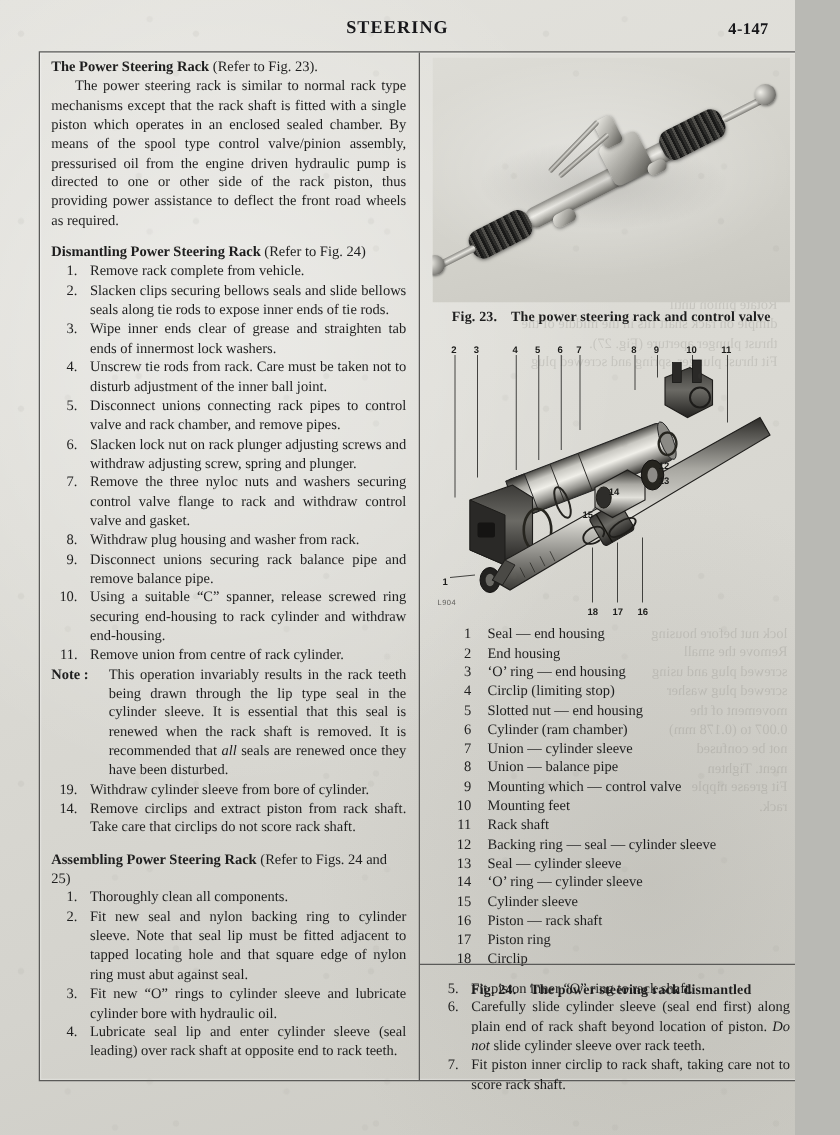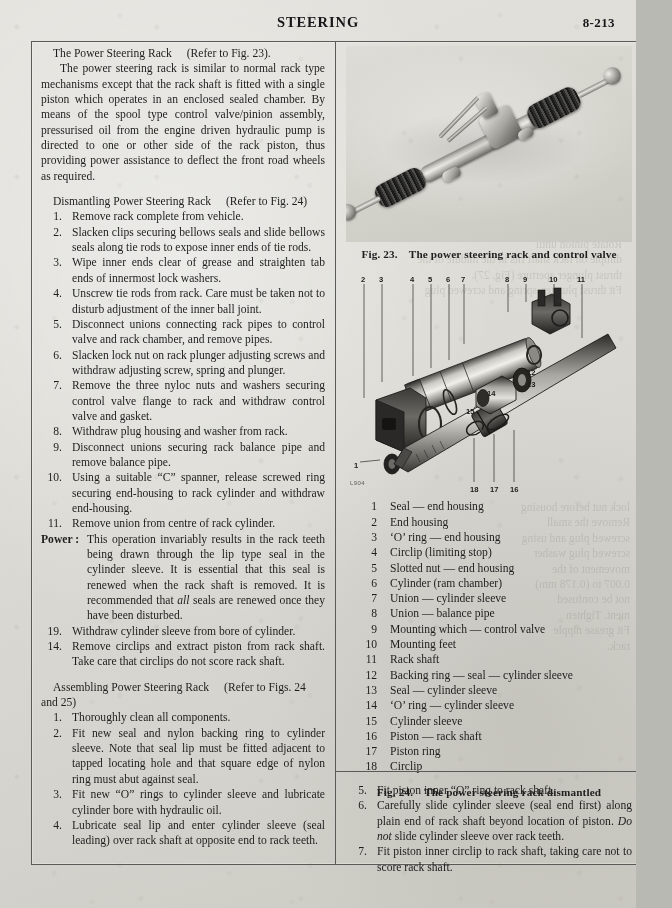--- a/index.html
+++ b/index.html
@@ -91,22 +91,22 @@
     font-size: 11.6px;
     line-height: 15.35px;
     text-align: justify;
   }
   .col-l { left: 41px;  width: 284px; }
   .col-r { left: 346px; width: 286px; }
 
   h2.sec {
     font-size: 11.6px;
     line-height: 15.35px;
-    font-weight: normal;
-    margin: 12px;
+    font-weight: bold;
+    margin: 0;
     display: inline;
   }
   .sec-wrap { margin: 0 0 0 0; text-align: left; }
   .sec-wrap .norm { font-weight: normal; }
 
   p.para {
     margin: 0;
     text-indent: 19px;
     text-align: justify;
     hyphens: none;
@@ -260,21 +260,21 @@
     color: #1c1c1a;
   }
 </style>
 </head>
 <body>
 
 <div class="page">
 
   <div class="hdr">
     <div class="hdr-title">STEERING</div>
-    <div class="hdr-folio">8-213</div>
+    <div class="hdr-folio">4-147</div>
   </div>
 
   <div class="bleed" style="left:352px; top:52px; width:270px;">A on mounting feet and tighten
 tighten screwed retaining ring.
 Fit new curved “O” ring to
 washer faces in pinion housing
 ring (if necessary) (Fig. 26).
 Fit new thrust retaining flange
 locate back into cylinder so that rack
 and control valve flange
@@ -321,21 +321,21 @@
       <li><span class="num">5.</span><span>Disconnect unions connecting rack pipes to control valve and rack chamber, and remove pipes.</span></li>
       <li><span class="num">6.</span><span>Slacken lock nut on rack plunger adjusting screws and withdraw adjusting screw, spring and plunger.</span></li>
       <li><span class="num">7.</span><span>Remove the three nyloc nuts and washers securing control valve flange to rack and withdraw control valve and gasket.</span></li>
       <li><span class="num">8.</span><span>Withdraw plug housing and washer from rack.</span></li>
       <li><span class="num">9.</span><span>Disconnect unions securing rack balance pipe and remove balance pipe.</span></li>
       <li><span class="num">10.</span><span>Using a suitable “C” spanner, release screwed ring securing end-housing to rack cylinder and withdraw end-housing.</span></li>
       <li><span class="num">11.</span><span>Remove union from centre of rack cylinder.</span></li>
     </ol>
 
     <div class="note">
-      <span class="note-lbl">Power :</span><span>This operation invariably results in the rack teeth being drawn through the lip type seal in the cylinder sleeve. It is essential that this seal is renewed when the rack shaft is removed. It is recommended that </span><i class="em">all</i><span> seals are renewed once they have been disturbed.</span>
+      <span class="note-lbl">Note :</span><span>This operation invariably results in the rack teeth being drawn through the lip type seal in the cylinder sleeve. It is essential that this seal is renewed when the rack shaft is removed. It is recommended that </span><i class="em">all</i><span> seals are renewed once they have been disturbed.</span>
     </div>
 
     <ol class="steps">
       <li><span class="num">19.</span><span>Withdraw cylinder sleeve from bore of cylinder.</span></li>
       <li><span class="num">14.</span><span>Remove circlips and extract piston from rack shaft. Take care that circlips do not score rack shaft.</span></li>
     </ol>
 
     <div class="gap"></div>
 
     <div class="sec-wrap">

